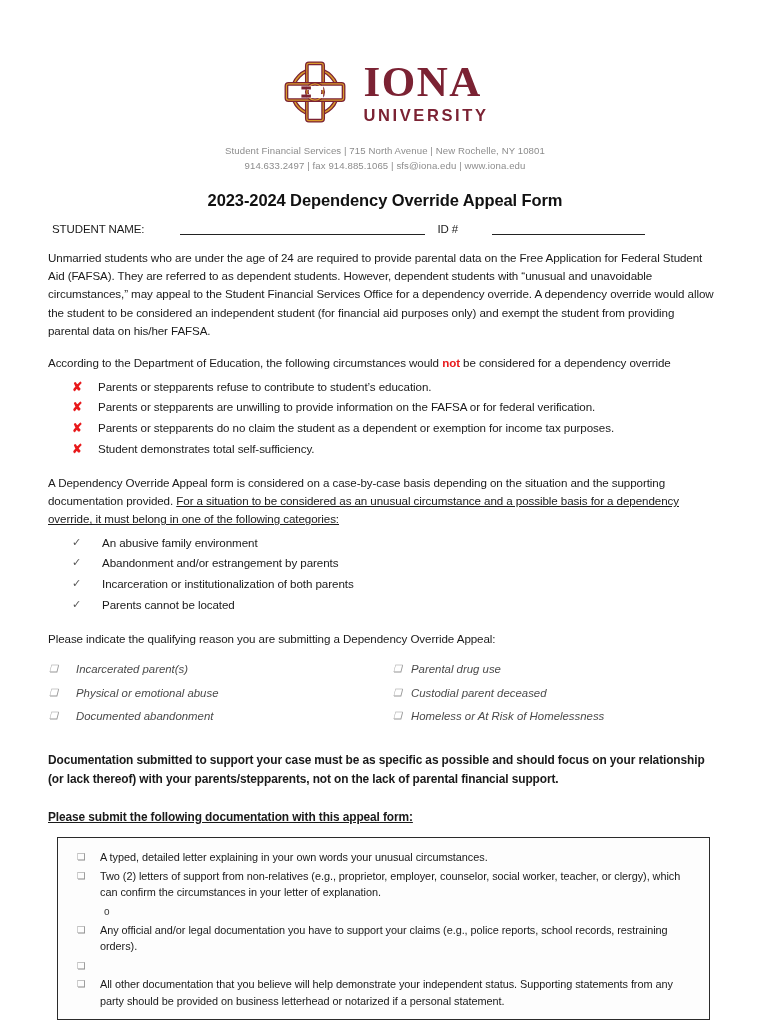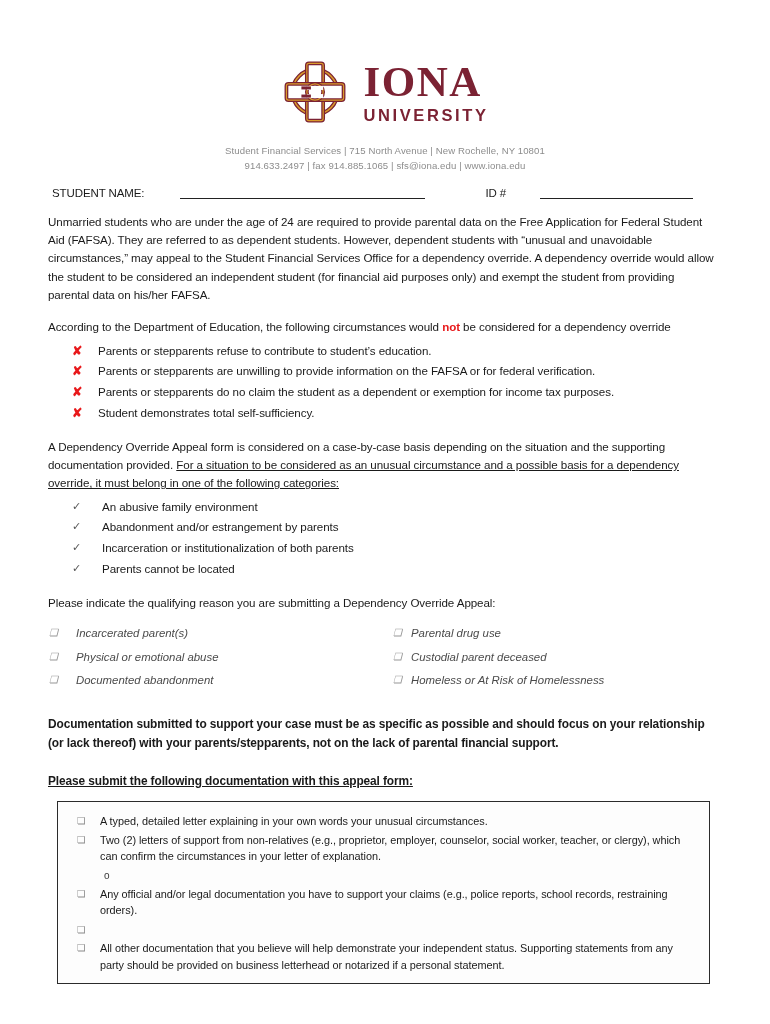--- a/index.html
+++ b/index.html
@@ -87,21 +87,21 @@
     font-size: 11.5px;
     letter-spacing: -0.1px;
     gap: 12px;
   }
   .name-label { flex: 0 0 auto; padding-left: 4px; }
   .rule {
     border-bottom: 1.2px solid #222;
     height: 12px;
   }
   .rule-name { flex: 0 0 245px; margin-left: 24px; }
-  .id-label { flex: 0 0 auto; margin-left: 48px; }
+  .id-label { flex: 0 0 auto; }
   .rule-id { flex: 0 0 153px; margin-left: 22px; }
 
   
   p.body-text {
     font-size: 11.6px;
     line-height: 1.58;
     margin: 14px 6px 0 0;
     text-align: left;
     letter-spacing: -0.08px;
   }
@@ -254,20 +254,21 @@
         <span class="wordmark-main">IONA</span>
         <span class="wordmark-sub">UNIVERSITY</span>
       </span>
     </div>
     <div class="contact-lines">
       <div>Student Financial Services | 715 North Avenue | New Rochelle, NY 10801</div>
       <div>914.633.2497 | fax 914.885.1065 | sfs@iona.edu | www.iona.edu</div>
     </div>
   </div>
 
+  <div class="form-title">2023-2024 Dependency Override Appeal Form</div>
 
   <div class="name-row">
     <span class="name-label">STUDENT NAME:</span>
     <span class="rule rule-name"></span>
     <span class="id-label">ID #</span>
     <span class="rule rule-id"></span>
   </div>
 
   <p class="body-text">Unmarried students who are under the age of 24 are required to provide parental data on the Free Application for Federal Student Aid (FAFSA). They are referred to as dependent students. However, dependent students with “unusual and unavoidable circumstances,” may appeal to the Student Financial Services Office for a dependency override. A dependency override would allow the student to be considered an independent student (for financial aid purposes only) and exempt the student from providing parental data on his/her FAFSA.</p>
 

